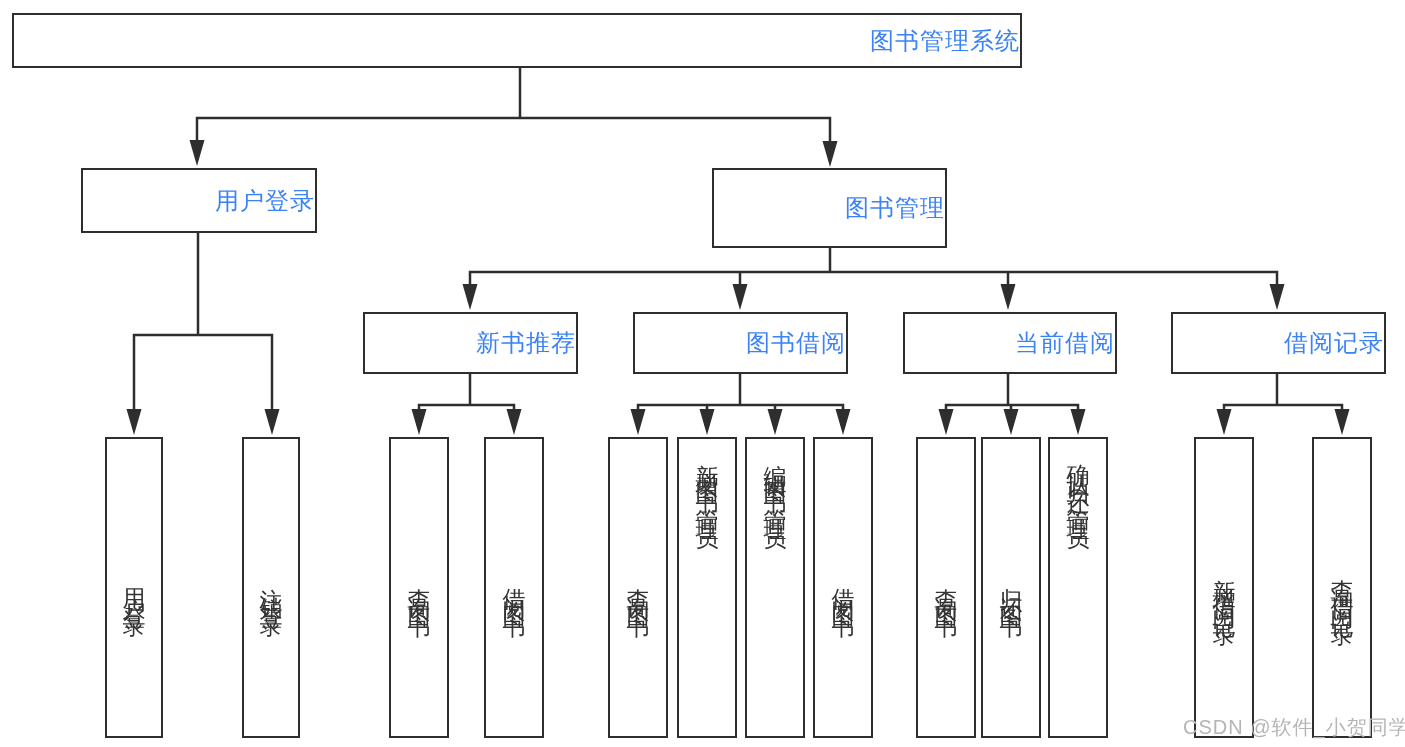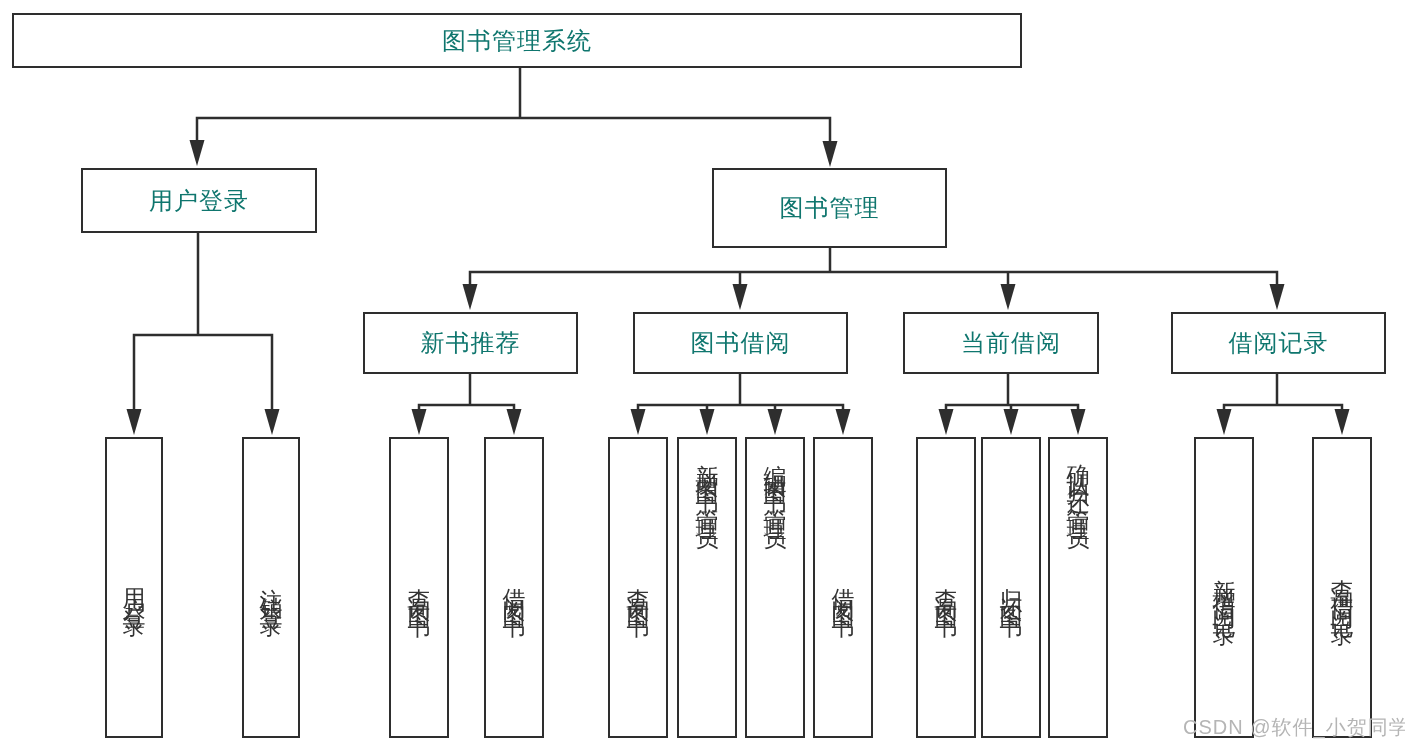--- a/index.html
+++ b/index.html
@@ -13,24 +13,24 @@
     color: #333333;
     overflow: hidden;
   }
   .connector-svg { position: absolute; left: 0; top: 0; z-index: 1; }
   .node {
     position: absolute;
     border: 2.5px solid #2e2e2e;
     background: #ffffff;
     display: flex;
     align-items: center;
-    justify-content: center;
+    justify-content: flex-end;
     font-size: 24px;
     letter-spacing: 1px;
-    color: #0f766e;
+    color: #3b82f6;
     z-index: 2;
   }
   .leaf {
     position: absolute;
     top: 437px;
     height: 301px;
     border: 2.5px solid #2e2e2e;
     background: #ffffff;
     display: flex;
     align-items: center;
@@ -113,21 +113,21 @@
   <div class="node" style="left:712px; top:168px; width:235px; height:80px;">
     <span>图书管理</span>
   </div>
 
   <div class="node" style="left:633px; top:312px; width:215px; height:62px;">
     <span>图书借阅</span>
   </div>
   <div class="node" style="left:363px; top:312px; width:215px; height:62px;">
     <span>新书推荐</span>
   </div>
-  <div class="node" style="left:903px; top:312px; width:196px; height:62px;padding-left:20px;">
+  <div class="node" style="left:903px; top:312px; width:214px; height:62px;padding-left:20px;">
     <span>当前借阅</span>
   </div>
   <div class="node" style="left:1171px; top:312px; width:215px; height:62px;">
     <span>借阅记录</span>
   </div>
 
   <div class="leaf" style="left:105px; width:58px;">
     <span class="vtext">用户登录</span>
   </div>
   <div class="leaf" style="left:242px; width:58px;">

